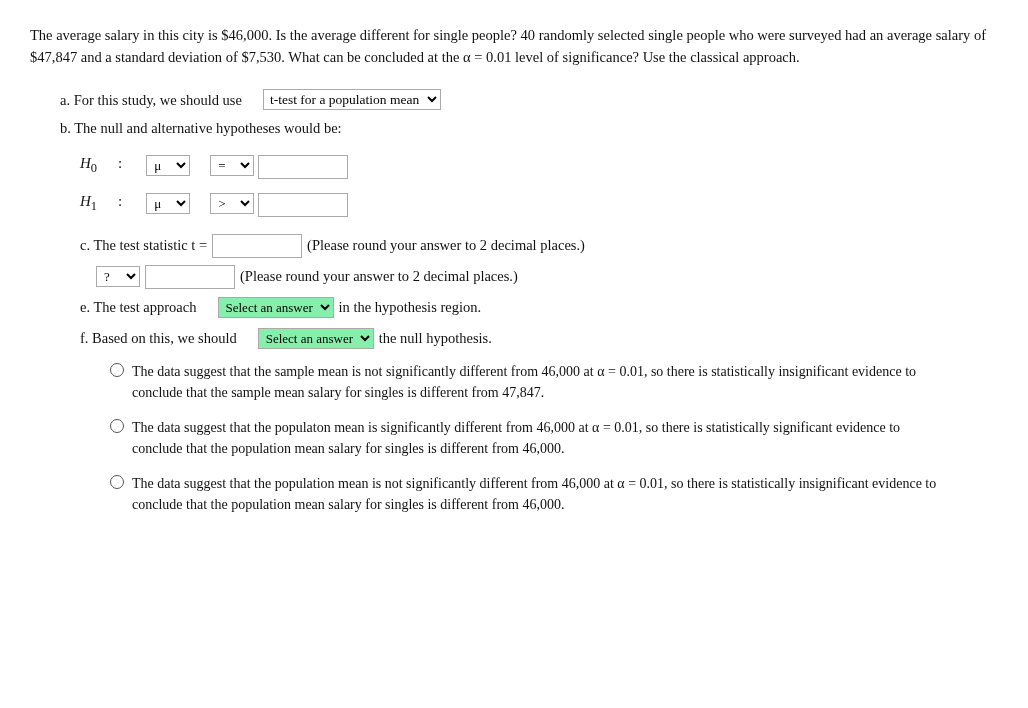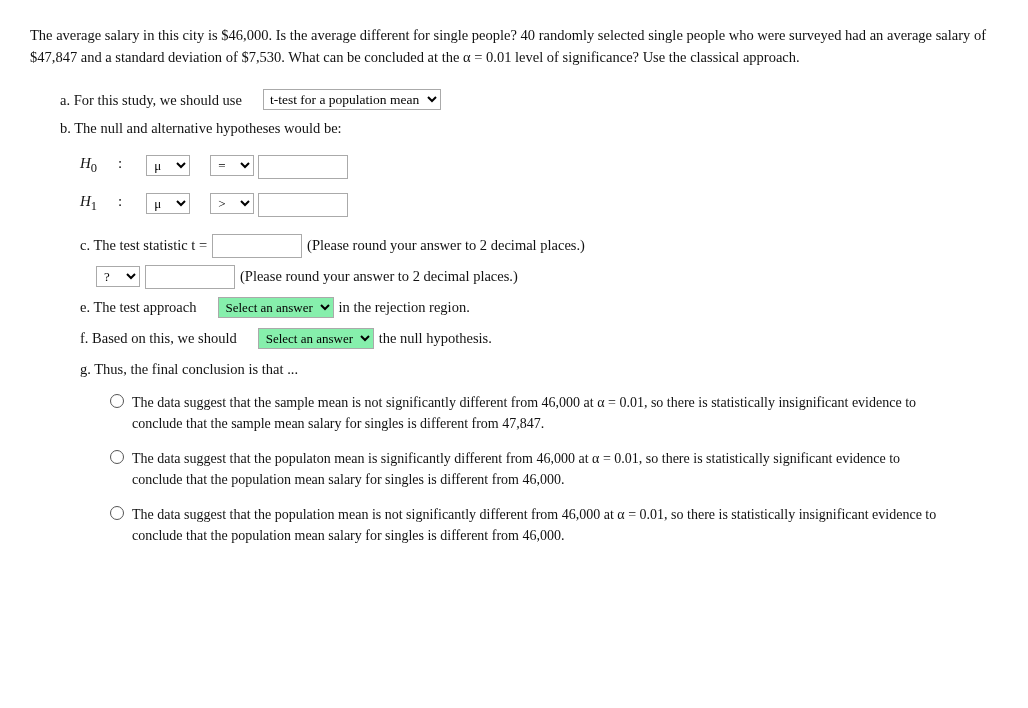--- a/index.html
+++ b/index.html
@@ -203,36 +203,33 @@
     <span>(Please round your answer to 2 decimal places.)</span>
   </div>
 
   <div class="row-item">
     <span>e. The test approach</span>
     <select class="select-answer">
       <option>Select an answer</option>
       <option>is</option>
       <option>is not</option>
     </select>
-    <span>in the rejection region.</span>
+    <span>in the hypothesis region.</span>
   </div>
 
   <div class="row-item">
     <span>f. Based on this, we should</span>
     <select class="select-answer">
       <option>Select an answer</option>
       <option>reject</option>
       <option>fail to reject</option>
     </select>
     <span>the null hypothesis.</span>
   </div>
 
-  <div class="row-item">
-    <span>g. Thus, the final conclusion is that ...</span>
-  </div>
 </div>
 
 <div class="conclusion-block">
 
   <div class="conclusion-option">
     <span class="radio-circle"></span>
     <span class="option-text">
       The data suggest that the sample mean is not <span class="bold">significantly different</span> from 46,000 at α = 0.01, so there is statistically insignificant evidence to conclude that the sample mean salary for singles is different from 47,847.
     </span>
   </div>

